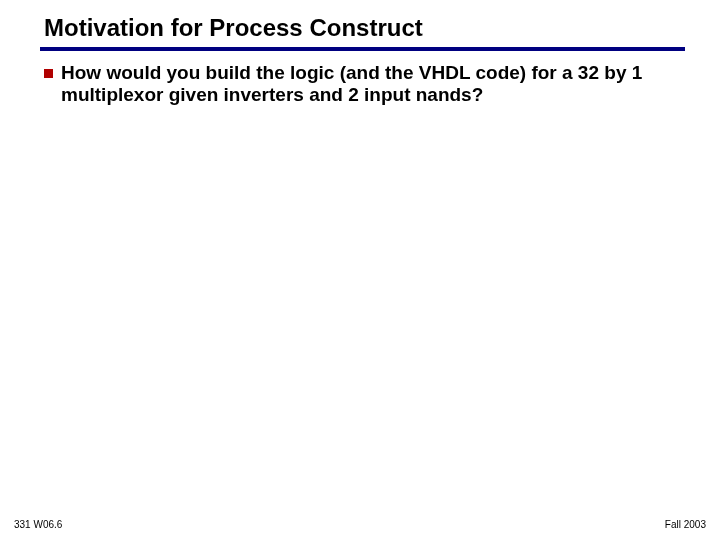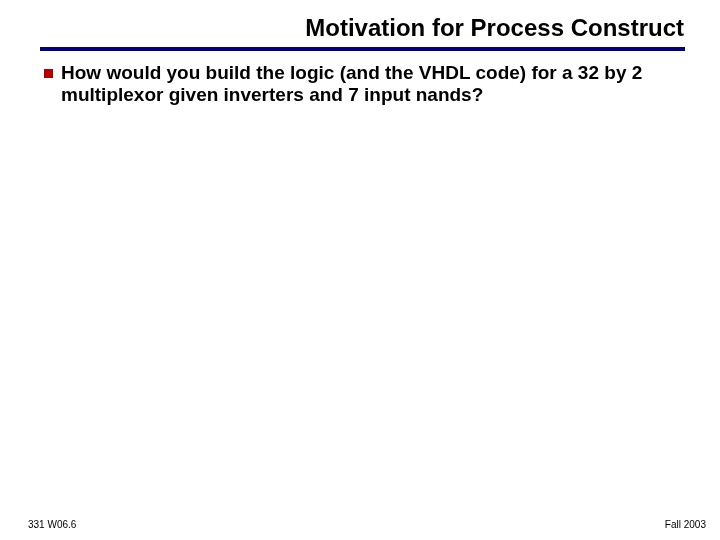--- a/index.html
+++ b/index.html
@@ -1,42 +1,42 @@
 <!DOCTYPE html>
 <html><head>
 <meta charset="utf-8">
 <style>
   * { box-sizing: border-box; margin: 0; padding: 0; }
   html, body { width: 720px; height: 540px; background: #fff; font-family: Arial, Helvetica, sans-serif; color: #000; }
   .slide { position: relative; width: 720px; height: 540px; }
   .title-wrap { position: absolute; left: 44px; top: 14px; width: 640px; }
-  .title { font-size: 24px; font-weight: bold; color: #000; text-align: right; }
+  .title { font-size: 24px; font-weight: bold; color: #000; }
   .rule { position: absolute; left: 40px; top: 47px; width: 645px; height: 4px; background: #000080; }
   .body { position: absolute; left: 44px; top: 62px; width: 640px; }
   .bullet-row { display: flex; align-items: flex-start; gap: 8px; }
   .bullet-sq { width: 9px; height: 9px; background: #b00000; margin-top: 7px; flex: 0 0 9px; }
   .bullet-text { font-size: 19px; font-weight: bold; line-height: 1.18; }
   .diagram { position: absolute; left: 0; top: 160px; width: 300px; height: 190px; }
-  .footer-left { position: absolute; left: 28px; bottom: 10px; font-size: 10px; color: #000; }
+  .footer-left { position: absolute; left: 14px; bottom: 10px; font-size: 10px; color: #000; }
   .footer-right { position: absolute; right: 14px; bottom: 10px; font-size: 10px; color: #000; }
   .lbl { position: absolute; font-size: 14px; color: #000; }
 </style>
 </head>
 <body>
 <div class="slide">
 
 <div class="title-wrap">
   <div class="title">Motivation for Process Construct</div>
 </div>
 <div class="rule"></div>
 
 <div class="body">
   <div class="bullet-row">
     <div class="bullet-sq"></div>
-    <div class="bullet-text">How would you build the logic (and the VHDL code) for a 32 by 2 multiplexor given inverters and 7 input nands?</div>
+    <div class="bullet-text">How would you build the logic (and the VHDL code) for a 32 by 1 multiplexor given inverters and 2 input nands?</div>
   </div>
 </div>
 
 
 <div class="footer-left">331 W06.6</div>
 <div class="footer-right">Fall 2003</div>
 
 </div>
 
 </body></html>

